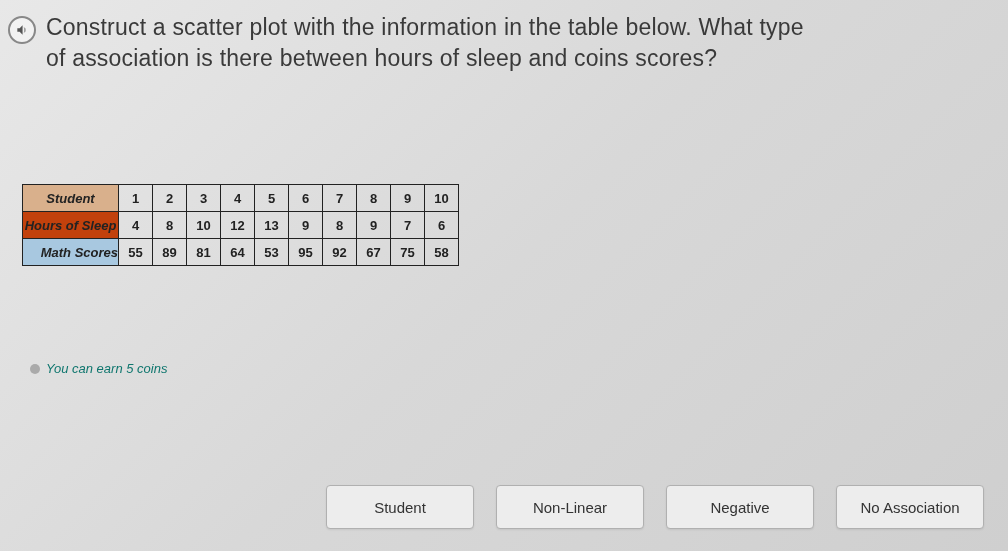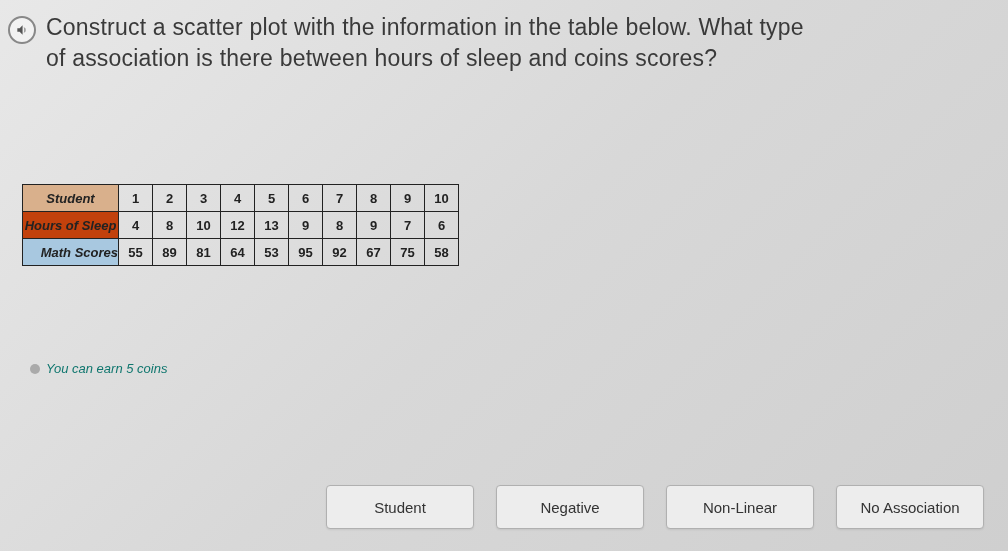--- a/index.html
+++ b/index.html
@@ -158,21 +158,21 @@
 <div class="coins-note">
   <span class="coins-dot"></span>
   <span>You can earn 5 coins</span>
 </div>
 
 <div class="answers">
   <div class="answer-btn">
     <span>Student</span>
   </div>
   <div class="answer-btn">
-    <span>Negative</span>
+    <span>Non-Linear</span>
   </div>
   <div class="answer-btn">
-    <span>Non-Linear</span>
+    <span>Negative</span>
   </div>
   <div class="answer-btn">
     <span>No Association</span>
   </div>
 </div>
 
 </body></html>

